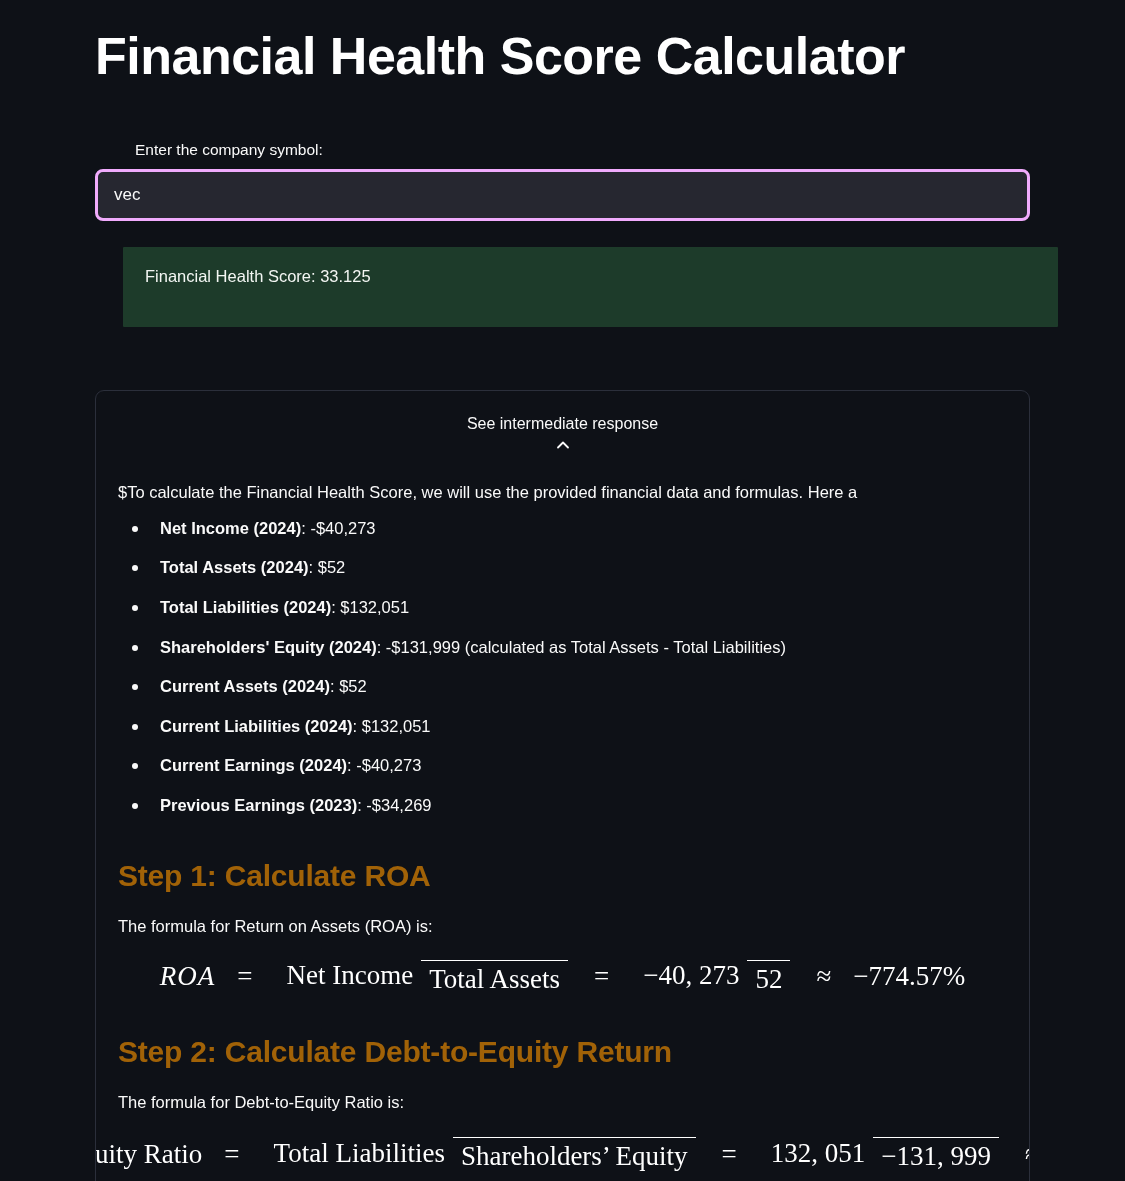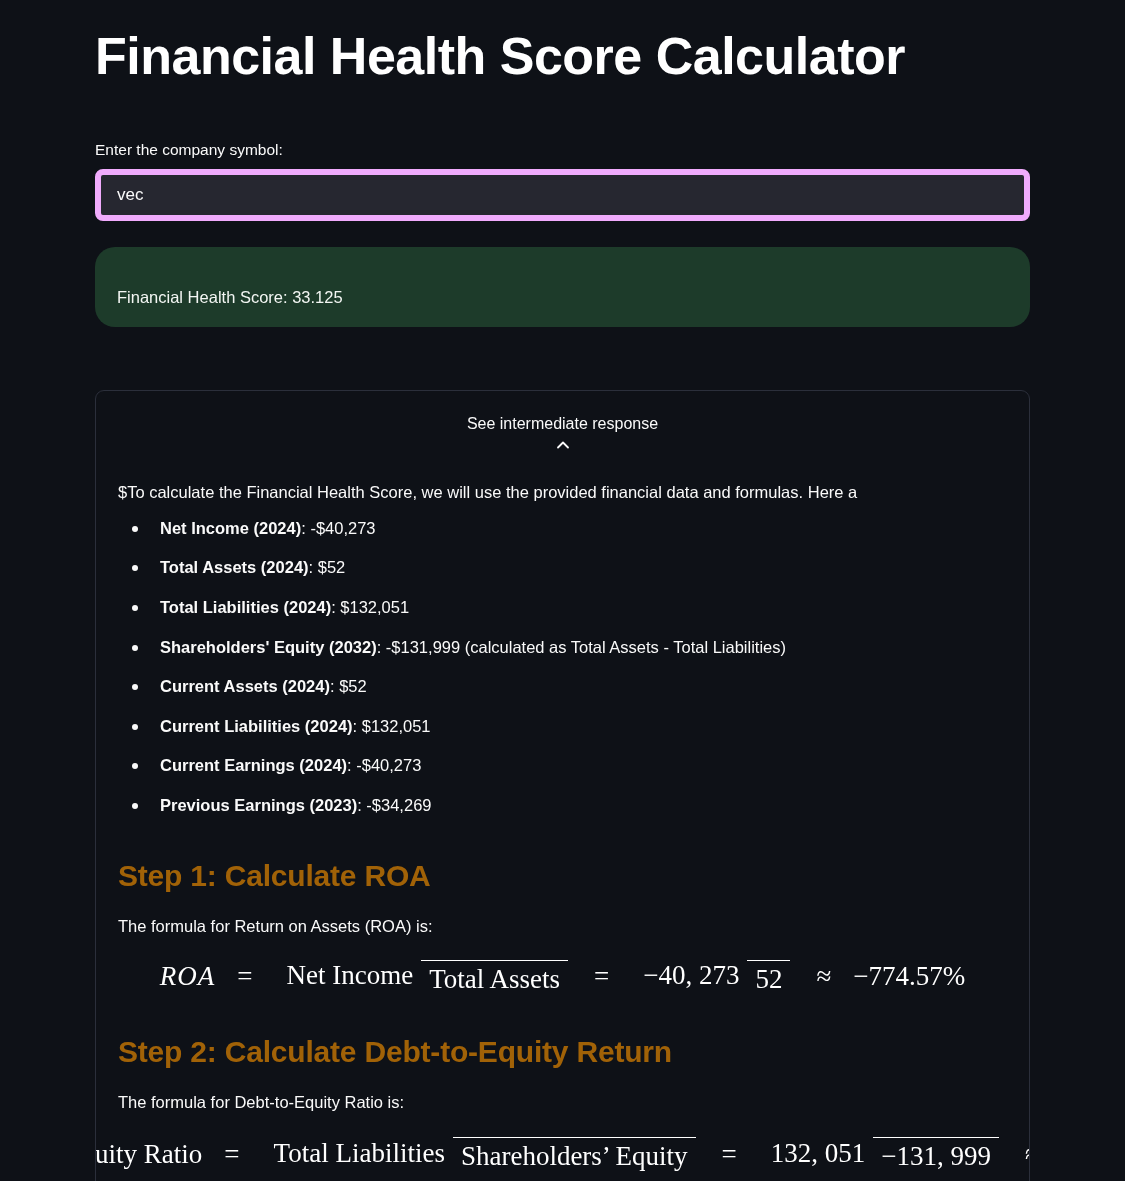--- a/index.html
+++ b/index.html
@@ -41,51 +41,53 @@
   }
 
   
   .field-label {
     font-size: 15.5px;
     font-weight: 400;
     color: #fafafa;
     margin-top: 46px;
     margin-bottom: 8px;
     line-height: 1.4;
+    margin-left: 40px;
   }
 
   
   .text-input {
     display: block;
     width: 935px;
     height: 52px;
     background: #262730;
-    border: 6px solid #f0abfc;
+    border: 3px solid #f0abfc;
     border-radius: 8px;
     color: #fafafa;
     font-family: "Liberation Sans", sans-serif;
     font-size: 17px;
     padding: 0 16px;
     outline: none;
   }
   .text-input::placeholder { color: #808495; }
 
   
   .success-banner {
     width: 935px;
     margin-top: 26px;
     background: #1d3b2a;
-    border-radius: 20px;
+    border-radius: 1px;
     padding: 17px 22px;
     min-height: 80px;
     display: flex;
-    align-items: flex-end;
+    align-items: flex-start;
     font-size: 16.5px;
     line-height: 1.5;
     color: #f3f6f3;
+    margin-left: 28px;
   }
 
   
   .expander {
     width: 935px;
     margin-top: 63px;
     border: 1px solid #2b2f3b;
     border-radius: 9px;
     background: #0e1117;
     overflow: hidden;
@@ -263,21 +265,21 @@
           <li>
             <span class="bullet"></span><span class="term">Net Income (2024)</span><span>: -$40,273</span>
           </li>
           <li>
             <span class="bullet"></span><span class="term">Total Assets (2024)</span><span>: $52</span>
           </li>
           <li>
             <span class="bullet"></span><span class="term">Total Liabilities (2024)</span><span>: $132,051</span>
           </li>
           <li>
-            <span class="bullet"></span><span class="term">Shareholders' Equity (2032)</span><span>: -$131,999 (calculated as Total Assets - Total Liabilities)</span>
+            <span class="bullet"></span><span class="term">Shareholders' Equity (2024)</span><span>: -$131,999 (calculated as Total Assets - Total Liabilities)</span>
           </li>
           <li>
             <span class="bullet"></span><span class="term">Current Assets (2024)</span><span>: $52</span>
           </li>
           <li>
             <span class="bullet"></span><span class="term">Current Liabilities (2024)</span><span>: $132,051</span>
           </li>
           <li>
             <span class="bullet"></span><span class="term">Current Earnings (2024)</span><span>: -$40,273</span>
           </li>

